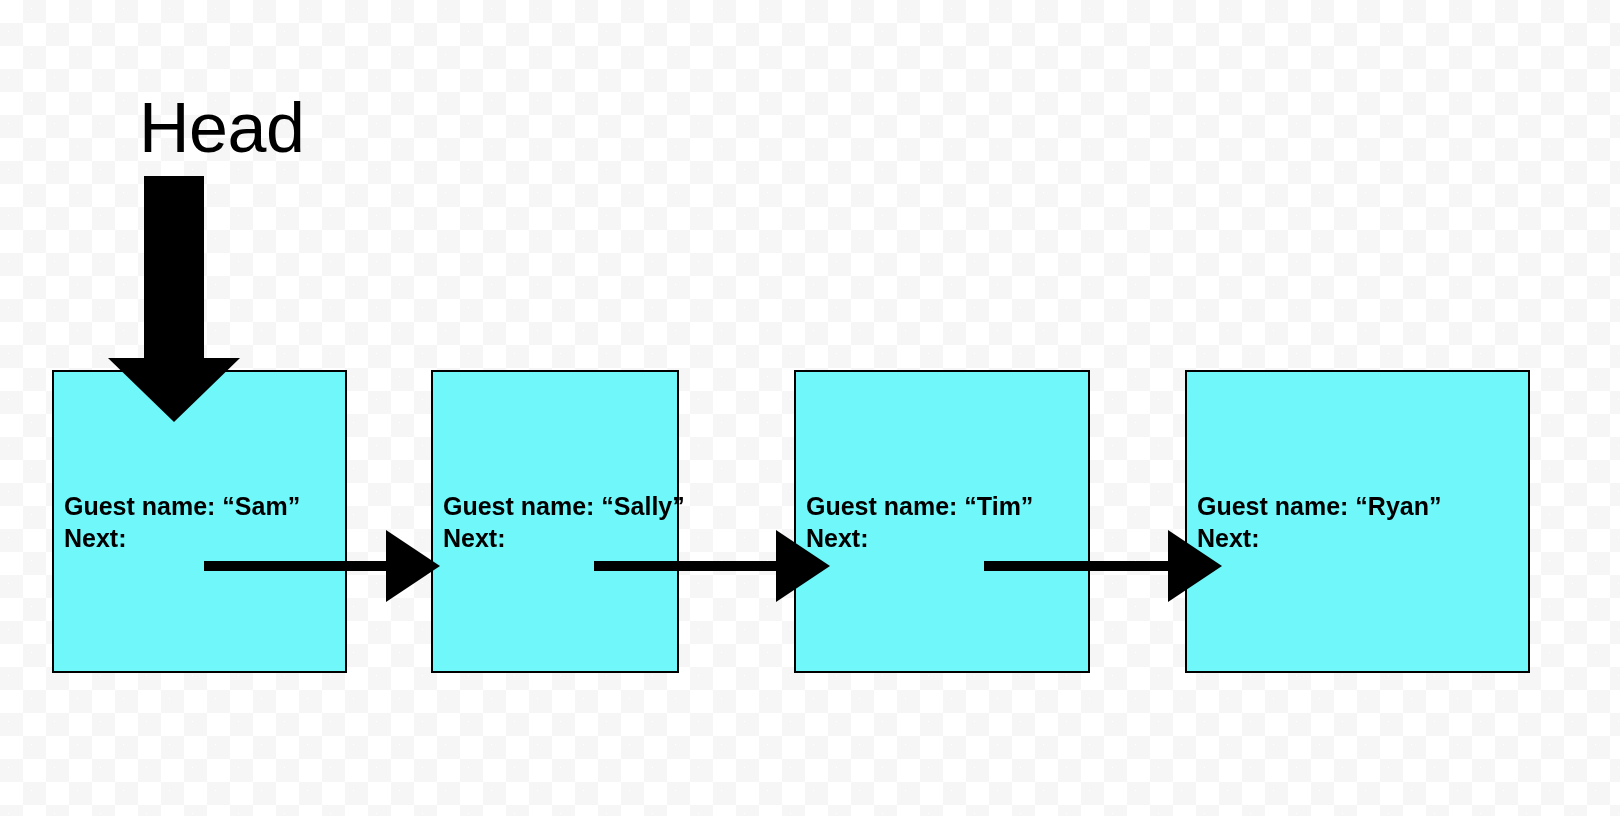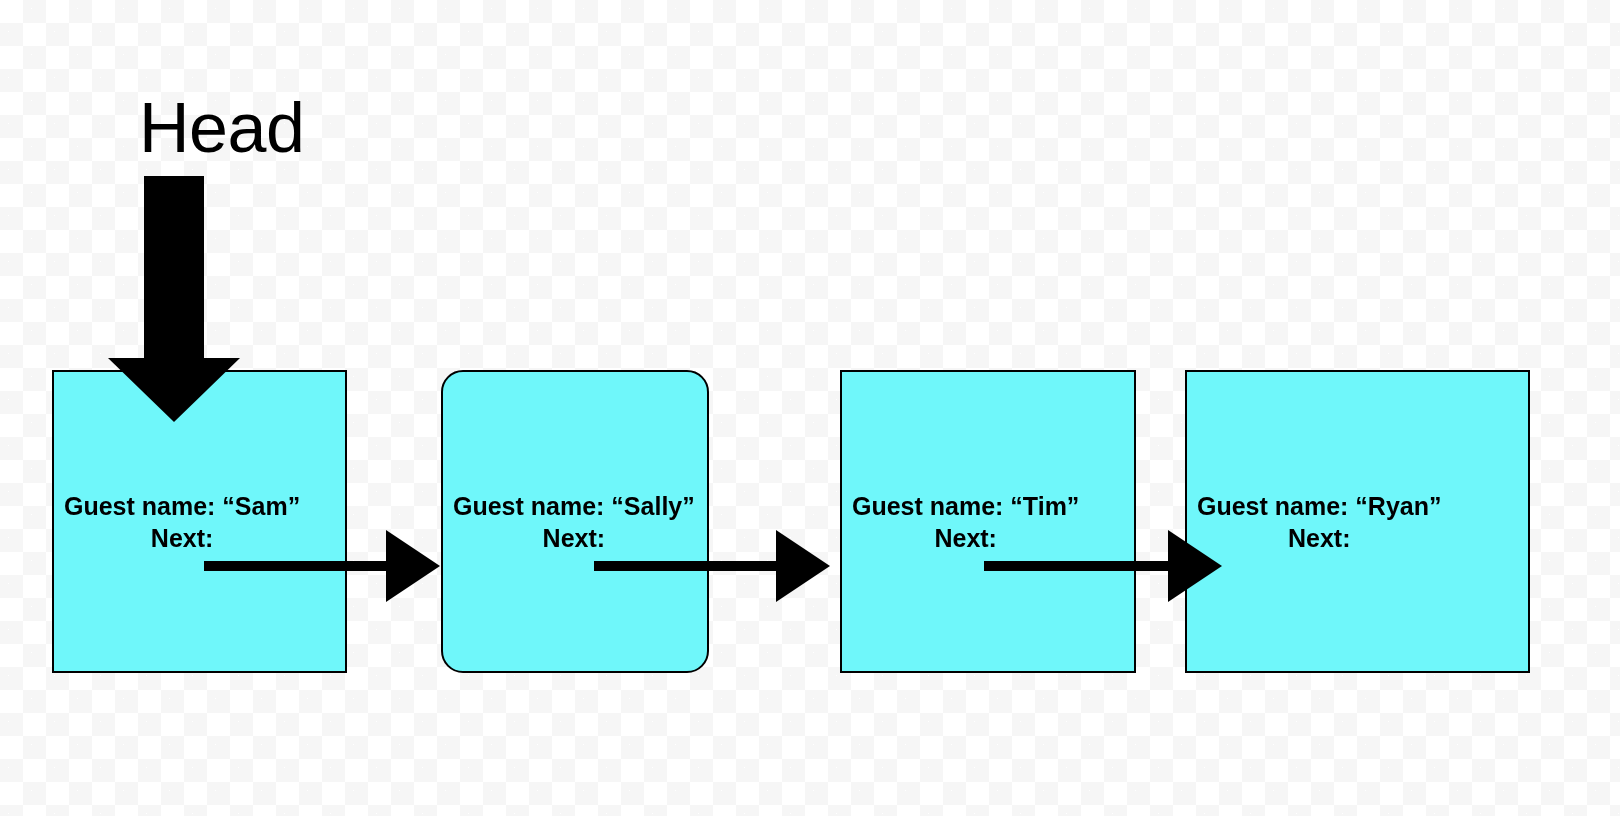--- a/index.html
+++ b/index.html
@@ -72,21 +72,21 @@
     display: block;
   }
 
   
   .next-arrow {
     position: absolute;
     top: 530px;
     height: 72px;
   }
 
-  .layer-boxes { z-index: 1; text-align: center; }
+  .layer-boxes { z-index: 1; }
   .layer-arrows { z-index: 2; }
   .layer-headarrow { z-index: 3; }
 </style>
 </head>
 <body>
 
 <div id="canvas">
 
   <div id="head-label">Head</div>
 
@@ -96,28 +96,28 @@
     </svg>
   </div>
 
   <div class="node-box layer-boxes" style="left:52px; width:295px;">
     <div class="node-text">
       <span class="line">Guest name: “Sam”</span>
       <span class="line">Next:</span>
     </div>
   </div>
 
-  <div class="node-box layer-boxes" style="left:441px; width:268px;border-radius:22px;">
+  <div class="node-box layer-boxes" style="left:431px; width:248px;">
     <div class="node-text">
       <span class="line">Guest name: “Sally”</span>
       <span class="line">Next:</span>
     </div>
   </div>
 
-  <div class="node-box layer-boxes" style="left:840px; width:296px;">
+  <div class="node-box layer-boxes" style="left:794px; width:296px;">
     <div class="node-text">
       <span class="line">Guest name: “Tim”</span>
       <span class="line">Next:</span>
     </div>
   </div>
 
   <div class="node-box layer-boxes" style="left:1185px; width:345px;">
     <div class="node-text">
       <span class="line">Guest name: “Ryan”</span>
       <span class="line">Next:</span>

